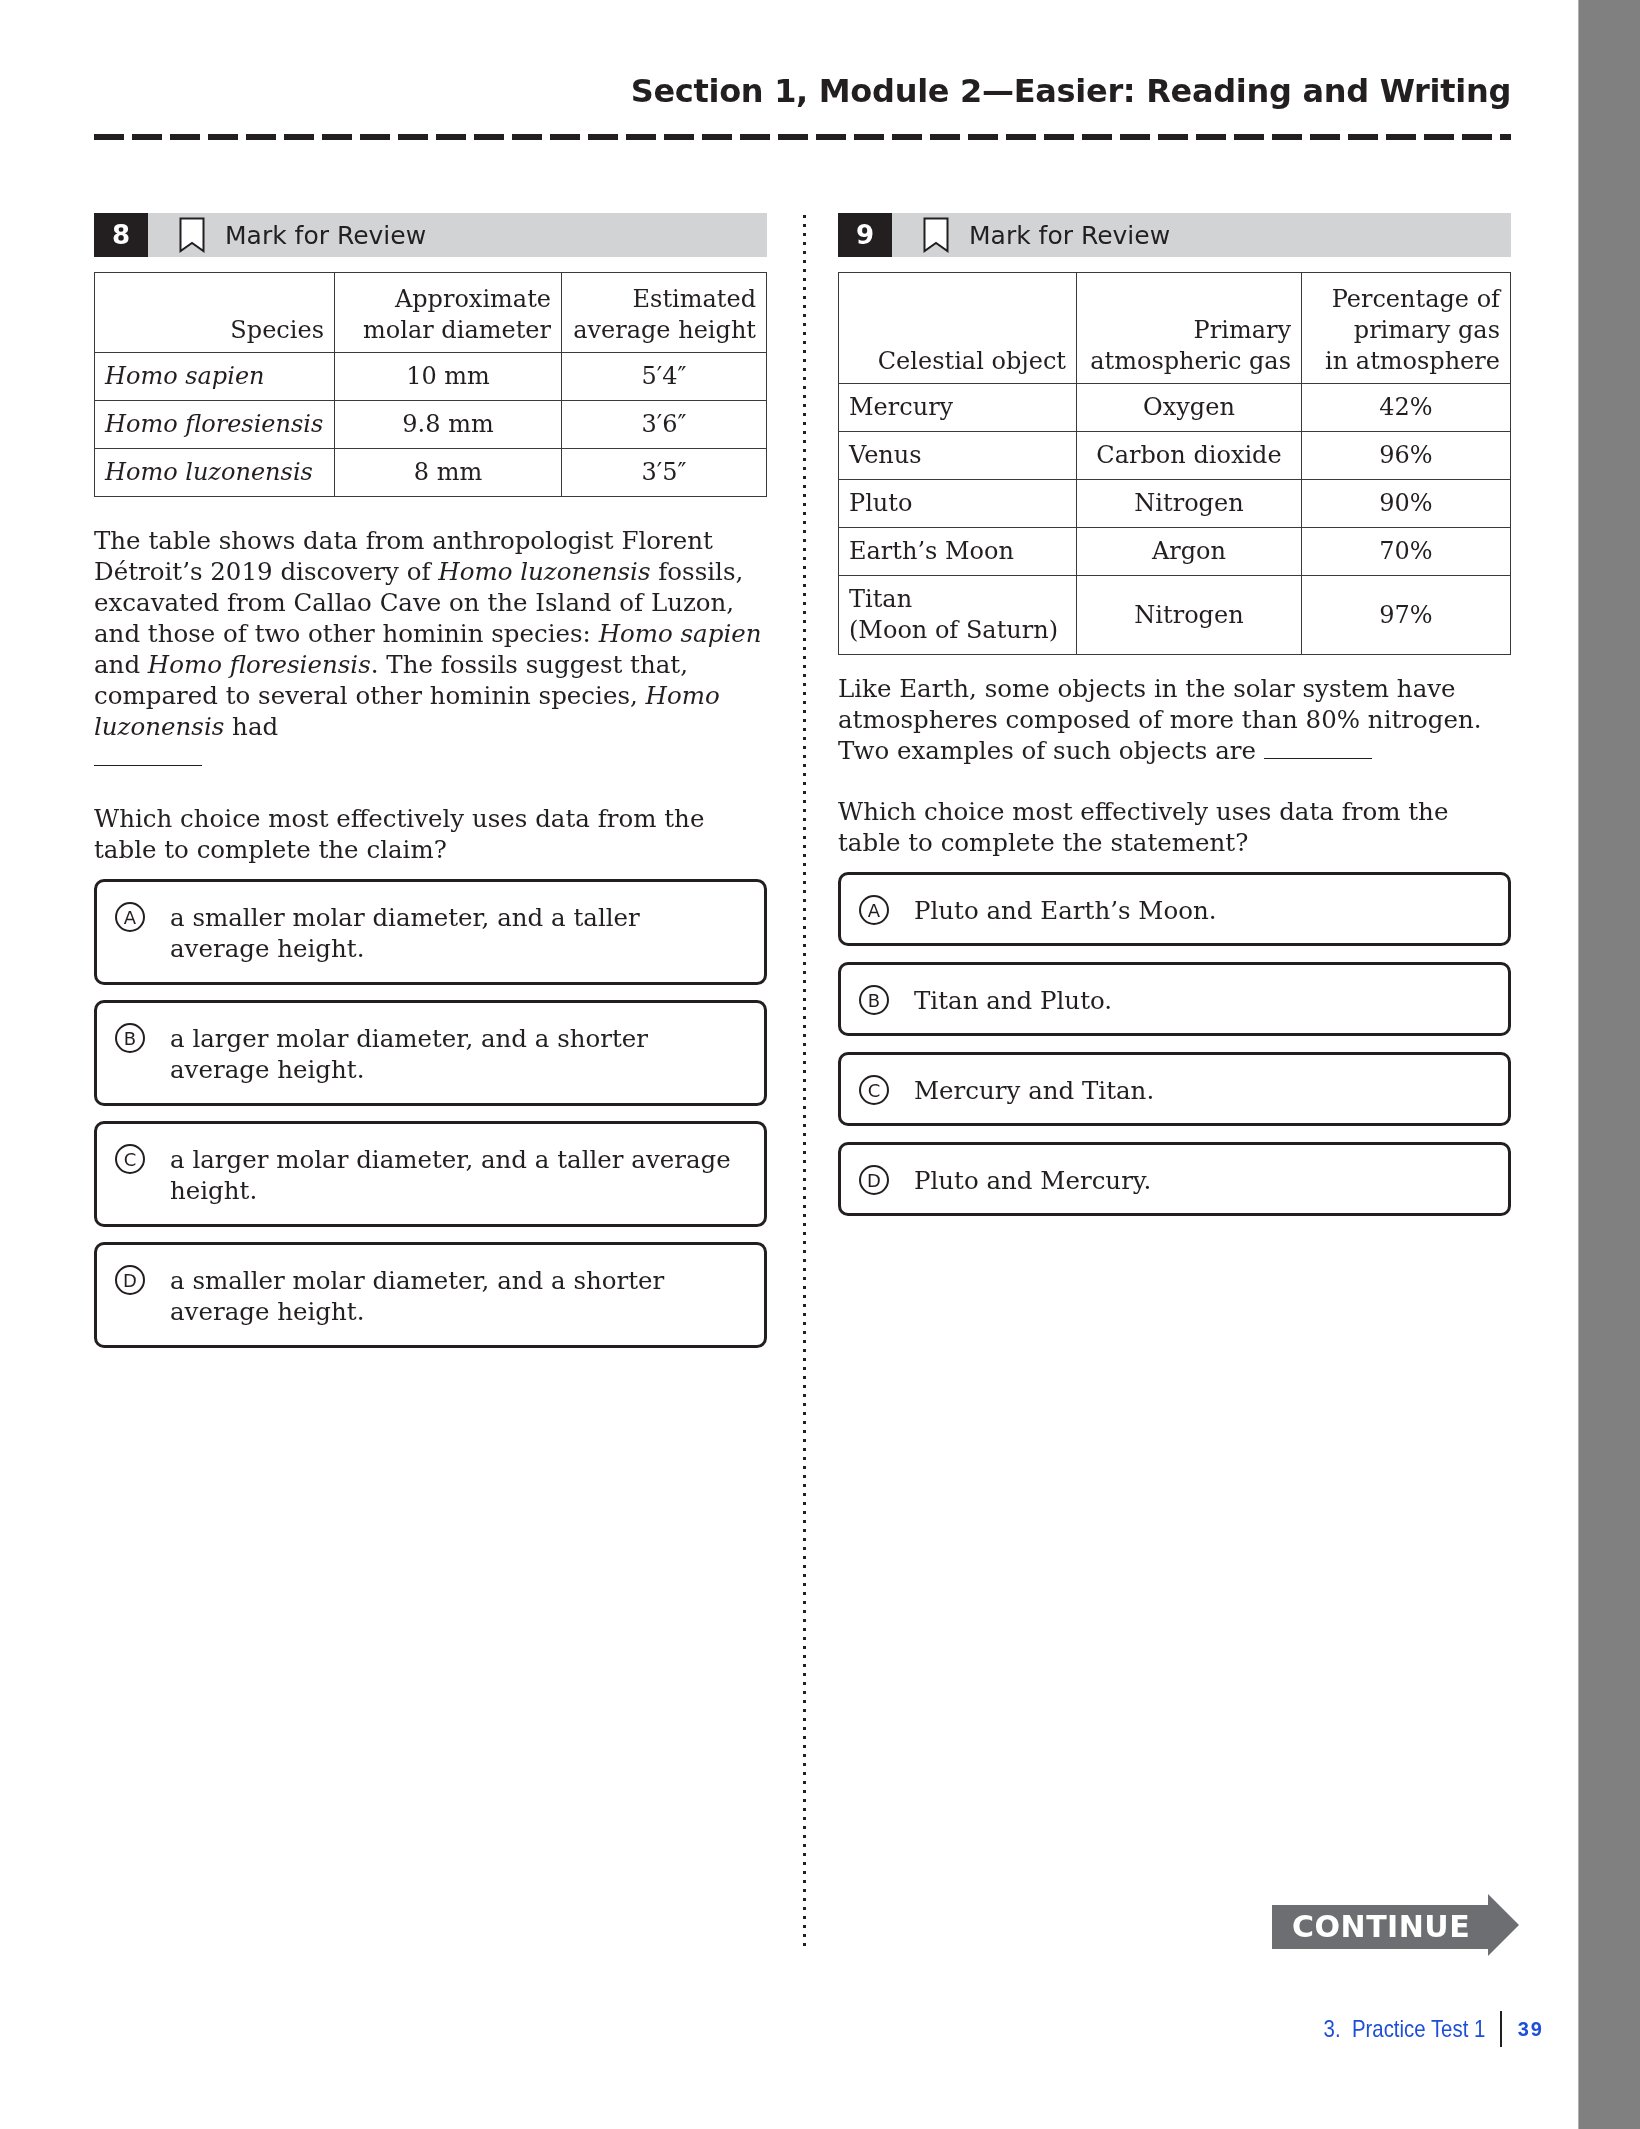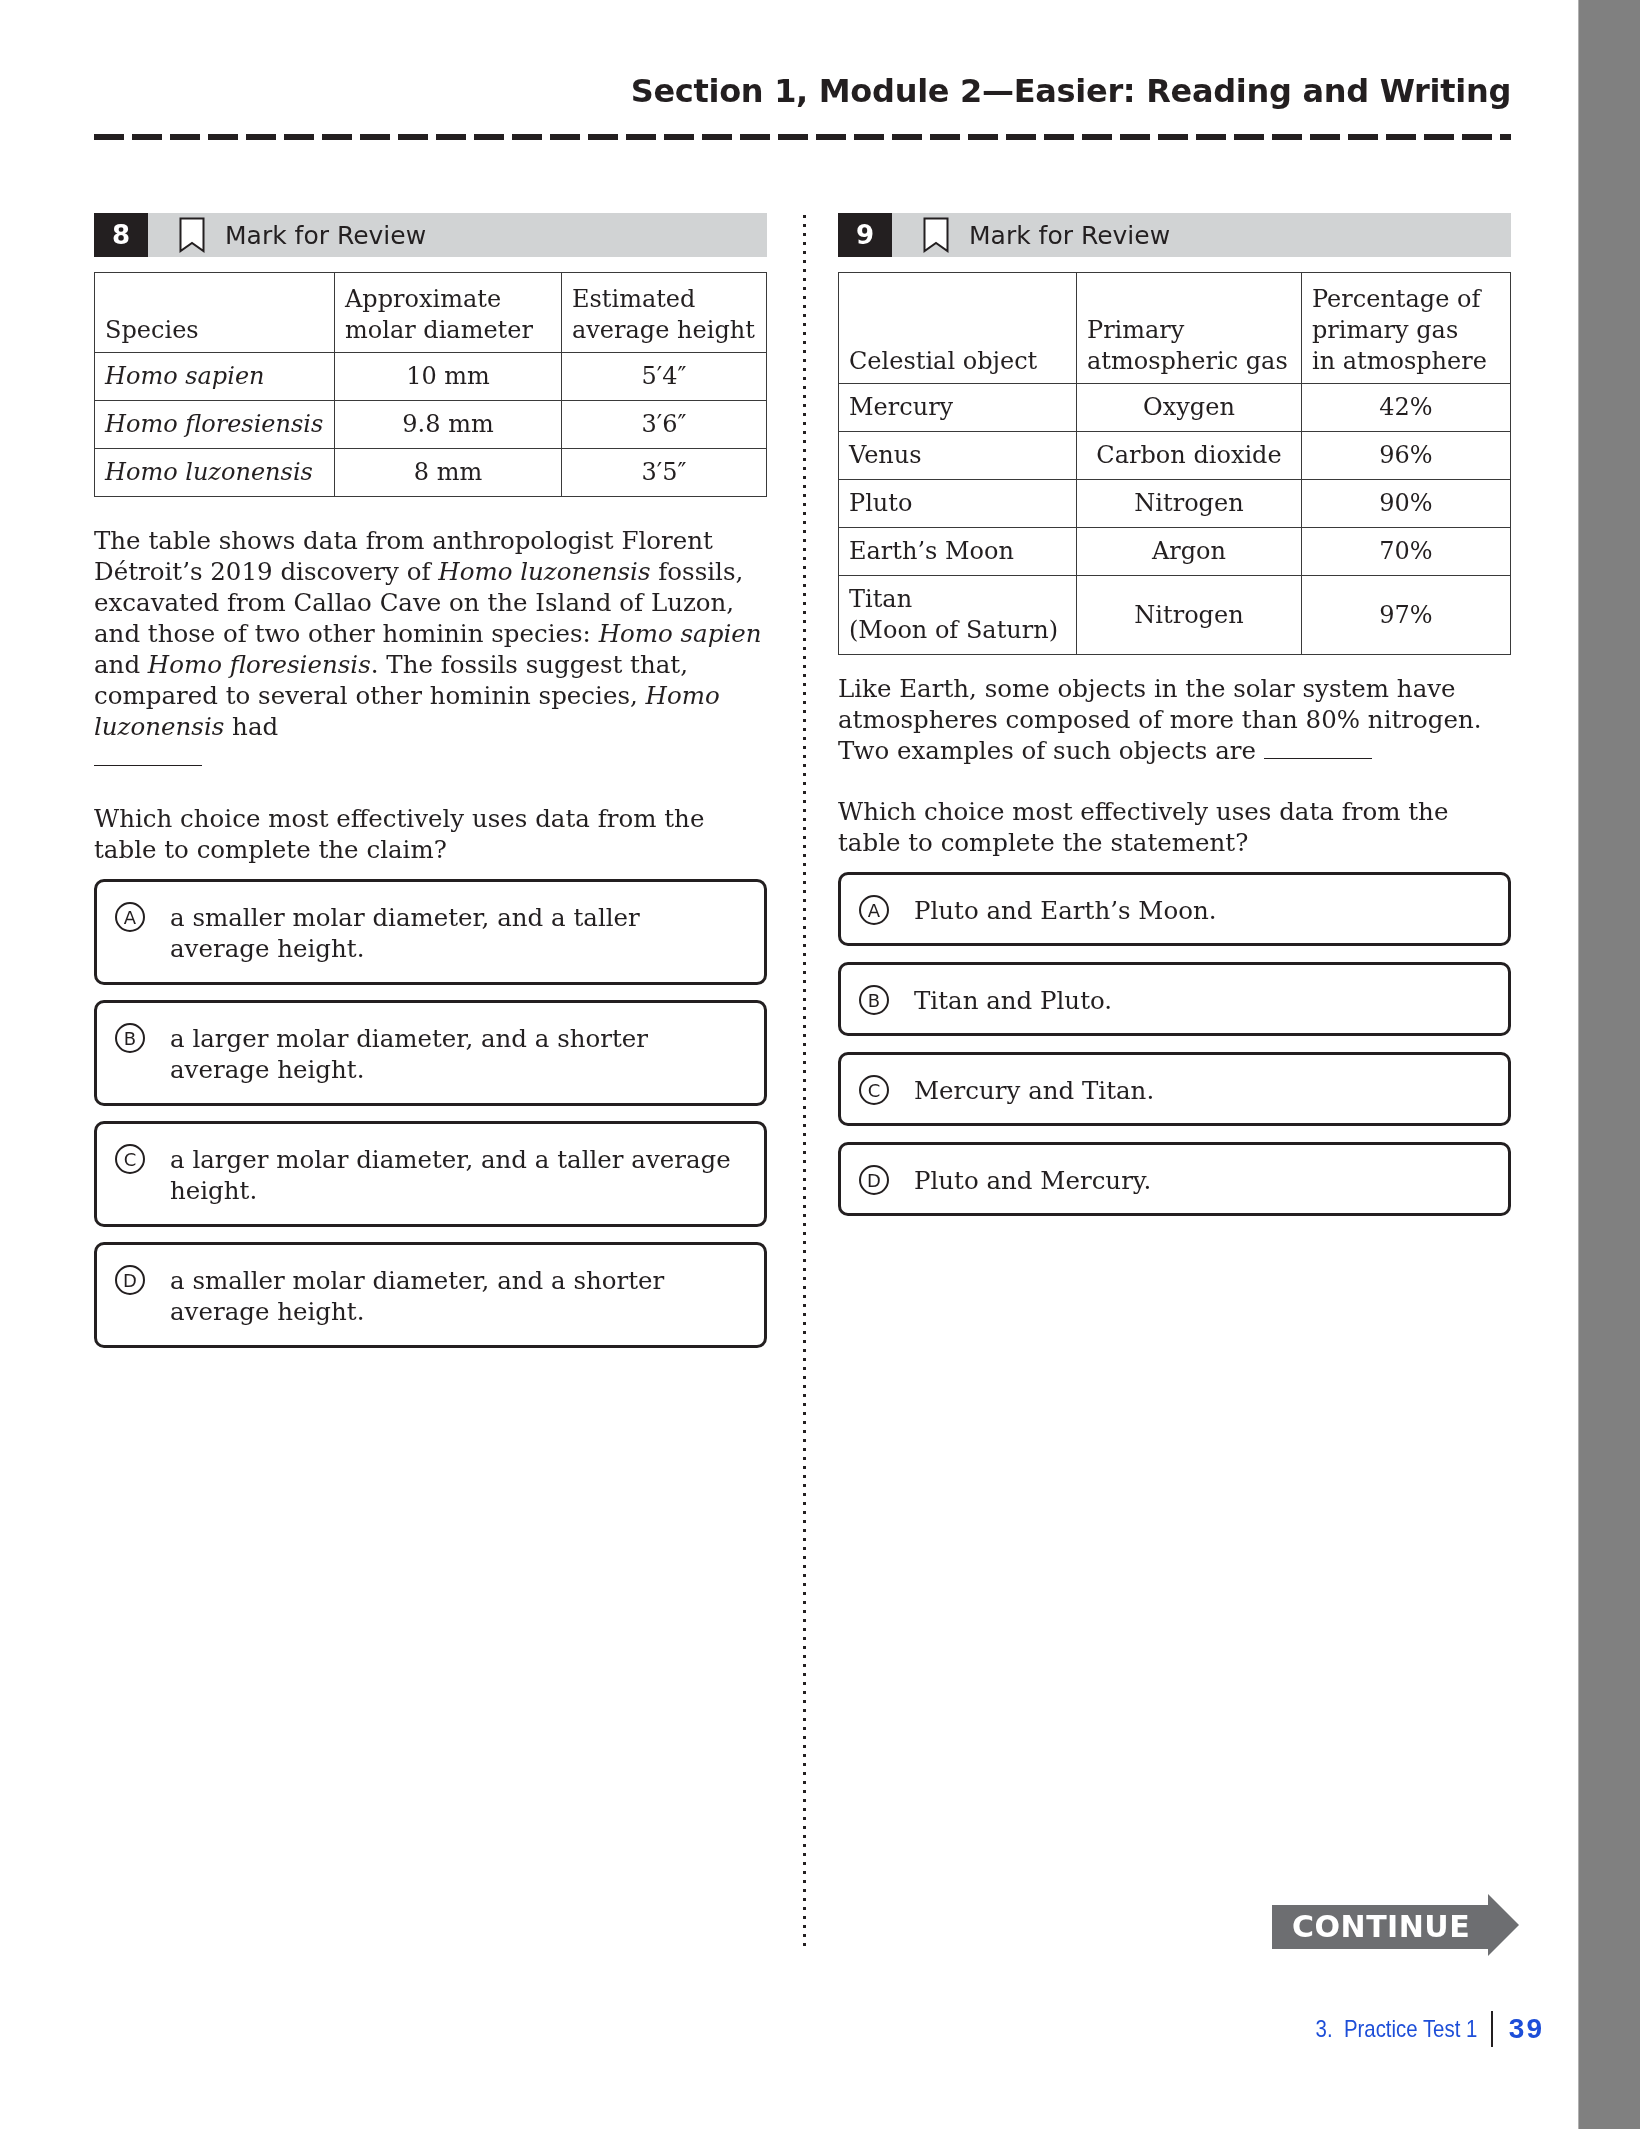--- a/index.html
+++ b/index.html
@@ -19,42 +19,42 @@
   .q8 { left: 94px; }
   .q9 { left: 838px; }
 
   .q-header { height: 44px; background: #d1d3d4; display: flex; align-items: center; }
   .q-num { width: 54px; height: 44px; background: #231f20; color: #fff; font-family: "DejaVu Sans", sans-serif; font-weight: bold; font-size: 26px; display: flex; align-items: center; justify-content: center; }
   .bookmark { margin-left: 31px; width: 26px; height: 38px; display: flex; align-items: center; }
   .mark-label { margin-left: 20px; font-family: "DejaVu Sans", sans-serif; font-size: 25px; color: #231f20; }
 
   table.data { border-collapse: collapse; width: 673px; margin-top: 15px; font-size: 24px; }
   table.data th, table.data td { border: 1.5px solid #3a3a3a; padding: 0 10px; font-weight: normal; }
-  table.data th { text-align: left; vertical-align: bottom; line-height: 31px; padding-bottom: 6px; }
+  table.data th { text-align: right; vertical-align: bottom; line-height: 31px; padding-bottom: 6px; }
   table.data td { height: 48px; text-align: center; line-height: 31px; }
   table.data td.first { text-align: left; }
   .it { font-style: italic; }
 
   .passage { font-size: 24.5px; line-height: 31px; color: #231f20; }
   .blank { display: inline-block; width: 108px; border-bottom: 1.5px solid #231f20; height: 20px; vertical-align: baseline; }
 
   .choices { display: flex; flex-direction: column; }
   .choice { border: 3px solid #231f20; border-radius: 10px; display: flex; align-items: flex-start; padding: 0 18px; }
   .choice-letter { flex: 0 0 auto; width: 30px; height: 30px; border: 2px solid #231f20; border-radius: 50%; font-family: "DejaVu Sans", sans-serif; font-size: 18px; display: flex; align-items: center; justify-content: center; margin-right: 25px; }
   .choice-text { font-size: 24.5px; line-height: 31px; }
 
   .continue { position: absolute; left: 1272px; top: 1894px; width: 248px; height: 62px; }
   .continue-body { position: absolute; left: 0; top: 11px; width: 218px; height: 44px; background: #6d6e71; }
   .continue-head { position: absolute; left: 216px; top: 0; width: 0; height: 0; border-top: 31px solid transparent; border-bottom: 31px solid transparent; border-left: 31px solid #6d6e71; }
   .continue-label { position: absolute; left: 20px; top: 11px; height: 44px; line-height: 44px; font-family: "DejaVu Sans", sans-serif; font-weight: bold; font-size: 30px; color: #ffffff; letter-spacing: 0.5px; }
 
   .footer { position: absolute; right: 96px; top: 2011px; display: flex; align-items: center; font-family: "Liberation Sans", sans-serif; color: #1d4ed8; }
   .footer-chapter { font-size: 24px; transform: scaleX(0.85); transform-origin: right center; }
   .footer-sep { width: 2px; height: 36px; background: #231f20; margin: 0 16px 0 14px; }
-  .footer-page { font-size: 28px; font-weight: bold; letter-spacing: 2px; }
+  .footer-page { font-size: 20px; font-weight: bold; letter-spacing: 2px; }
 </style>
 </head>
 <body>
 
 <div class="side-band"></div>
 
 <h1 class="page-title">Section 1, Module 2—Easier: Reading and Writing</h1>
 <div class="title-rule"></div>
 
 <div class="col-divider"></div>

